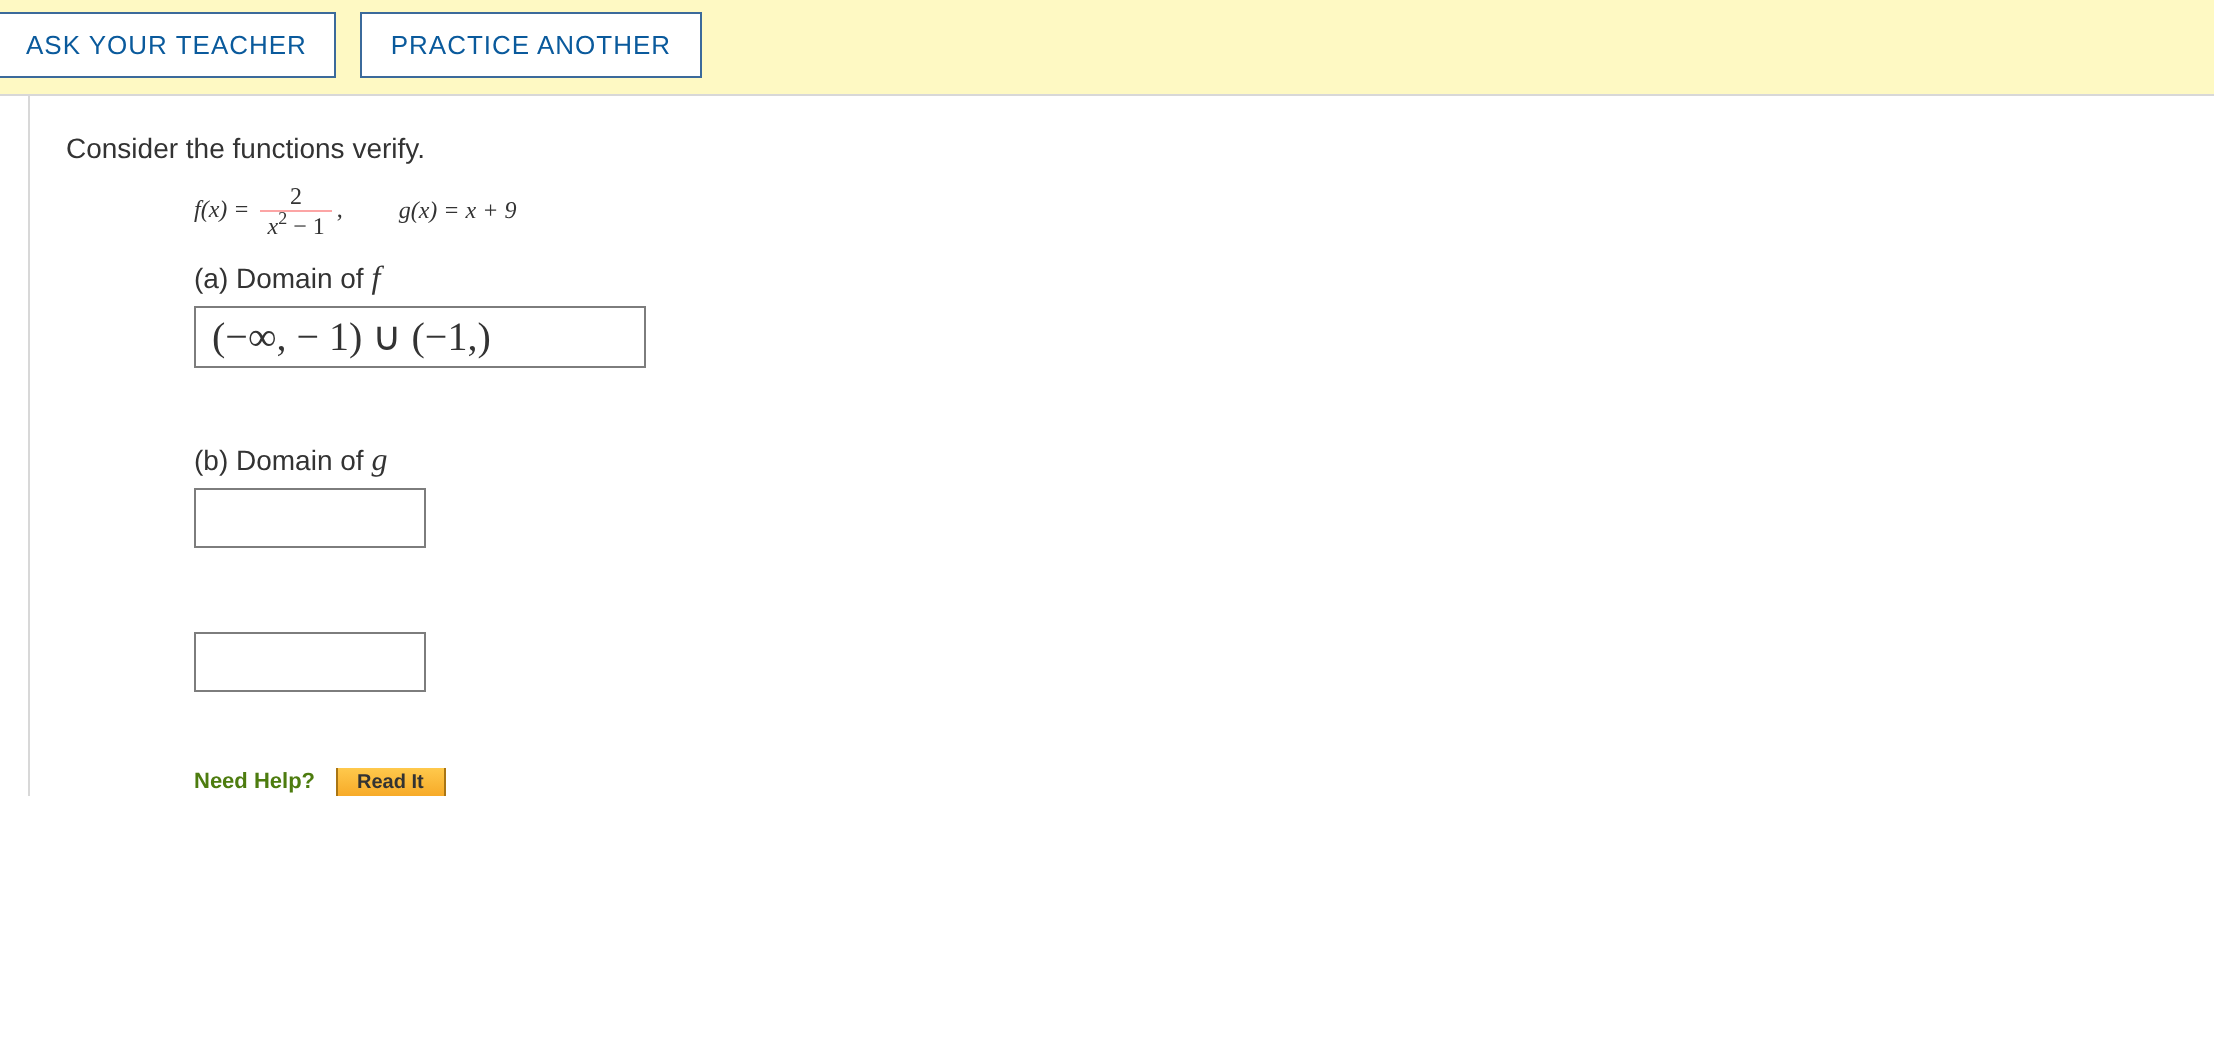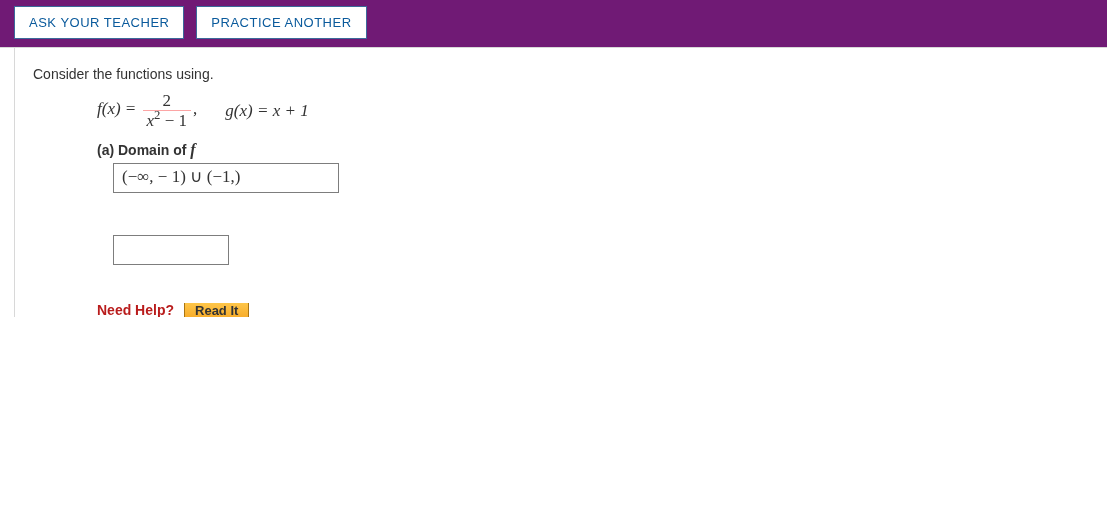--- a/index.html
+++ b/index.html
@@ -5,23 +5,23 @@
   * { box-sizing: border-box; }
   body {
     margin: 0;
     font-family: Verdana, Geneva, sans-serif;
     font-size: 14px;
     color: #333;
     background: #fff;
     width: 1107px;
   }
   .topbar {
-    background: #701a75;
+    background: #fef9c3;
     border-bottom: 1px solid #d8d8d8;
-    padding: 6px 0 8px 16px;
+    padding: 6px 0 8px 0;
   }
   .btn {
     display: inline-block;
     border: 1px solid #3b6a9b;
     color: #0a5a9c;
     background: #fff;
     font-family: Verdana, Geneva, sans-serif;
     font-size: 13px;
     letter-spacing: 0.5px;
     padding: 8px 14px;
@@ -36,108 +36,114 @@
     padding: 18px 10px 0 18px;
   }
   .intro { margin: 0 0 10px 0; }
   .formula-row {
     margin: 6px 0 12px 64px;
     display: flex;
     align-items: center;
     gap: 28px;
     font-family: 'Times New Roman', Times, serif;
     font-style: italic;
-    font-size: 17px;
+    font-size: 12px;
   }
   .frac {
     display: inline-block;
     text-align: center;
     vertical-align: middle;
     font-style: normal;
     line-height: 1;
     margin: 0 2px;
   }
   .frac .num { display:block; padding: 0 4px 1px; }
   .frac .den { display:block; border-top: 1px solid #fca5a5; padding: 1px 4px 0; }
   .sup { font-size: 0.75em; vertical-align: super; line-height: 0; }
   .comma { font-style: normal; }
   .instruction { margin: 4px 0 14px 0; }
   .part { margin: 0 0 38px 64px; }
-  .part-label { font-family: Verdana, Geneva, sans-serif; font-weight: bold; }
+  .part-label { font-family: Verdana, Geneva, sans-serif; }
   .part-label .i { font-style: italic; font-family: 'Times New Roman', serif; font-size: 16px; }
   .ans {
     border: 1px solid #7d7d7d;
     display: inline-block;
     min-width: 116px;
     min-height: 30px;
     padding: 2px 8px;
     margin-top: 4px;
     font-family: 'Times New Roman', Times, serif;
-    font-size: 17px;
+    font-size: 20px;
     vertical-align: middle;
-    margin-left: 16px;
   }
   .ans.filled { min-width: 226px; }
   .need-help {
     margin-left: 64px;
     display: flex;
     align-items: center;
     gap: 10px;
     overflow: hidden;
     height: 14px; 
   }
   .need-help-label {
-    color: #b91c1c;
+    color: #4d7c0f;
     font-weight: bold;
-    font-size: 14px;
+    font-size: 11px;
   }
   .read-btn {
     background: linear-gradient(#ffcb4f, #f6a623);
     border: 1px solid #a97513;
-    font-size: 13px;
+    font-size: 10px;
     font-weight: bold;
     padding: 3px 10px;
     color: #333;
     cursor: pointer;
   }
 </style>
 </head>
 <body>
 
 <div class="topbar">
   <button class="btn">ASK YOUR TEACHER</button>
   <button class="btn">PRACTICE ANOTHER</button>
 </div>
 
 <div class="content-wrap">
 
-  <p class="intro">Consider the functions using.</p>
+  <p class="intro">Consider the functions verify.</p>
 
   <div class="formula-row">
     <span>
       <span>f(x) =</span>
       <span class="frac">
         <span class="num">2</span>
         <span class="den">
           <i>x</i><span class="sup">2</span><span> − 1</span>
         </span>
       </span><span class="comma">,</span>
     </span>
-    <span>g(x) = x + 1</span>
+    <span>g(x) = x + 9</span>
   </div>
 
 
   <div class="part">
     <div class="part-label">
       <span>(a)  Domain of </span>
       <span class="i">f</span>
     </div>
     <div class="ans filled">(−∞, − 1) ∪ (−1,)</div>
   </div>
 
+  <div class="part">
+    <div class="part-label">
+      <span>(b)  Domain of </span>
+      <span class="i">g</span>
+    </div>
+    <div class="ans"></div>
+  </div>
 
   <div class="part">
     <div class="ans"></div>
   </div>
 
   <div class="need-help">
     <span class="need-help-label">Need Help?</span>
     <button class="read-btn">Read It</button>
   </div>
 

